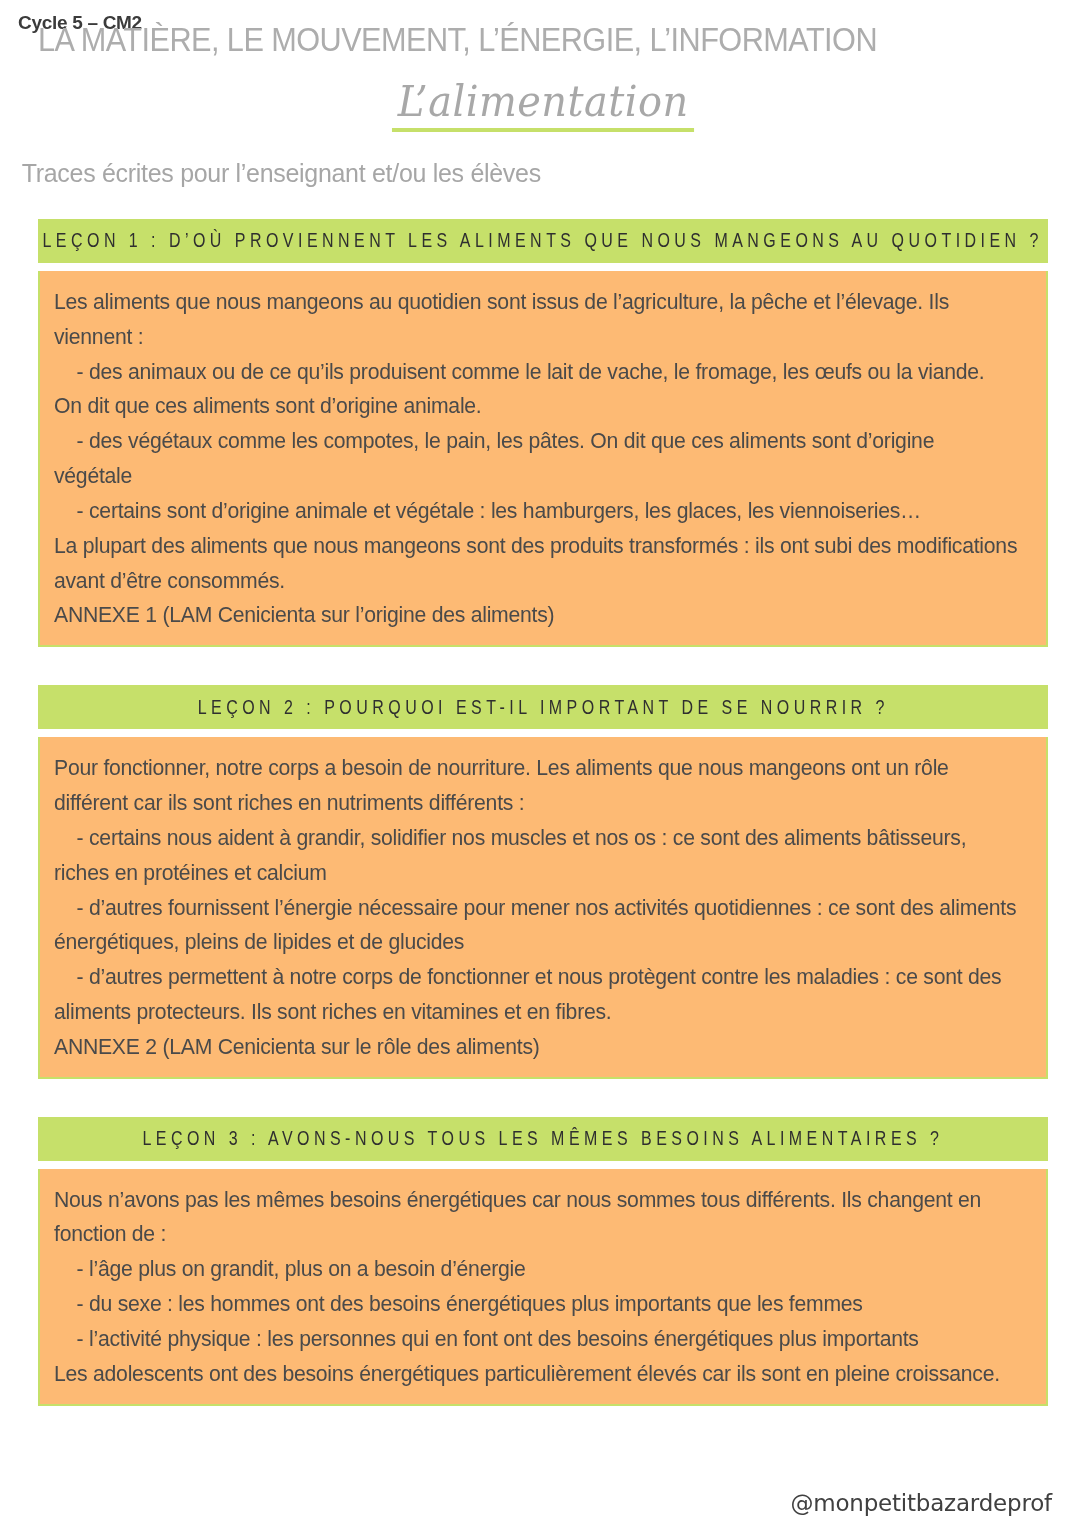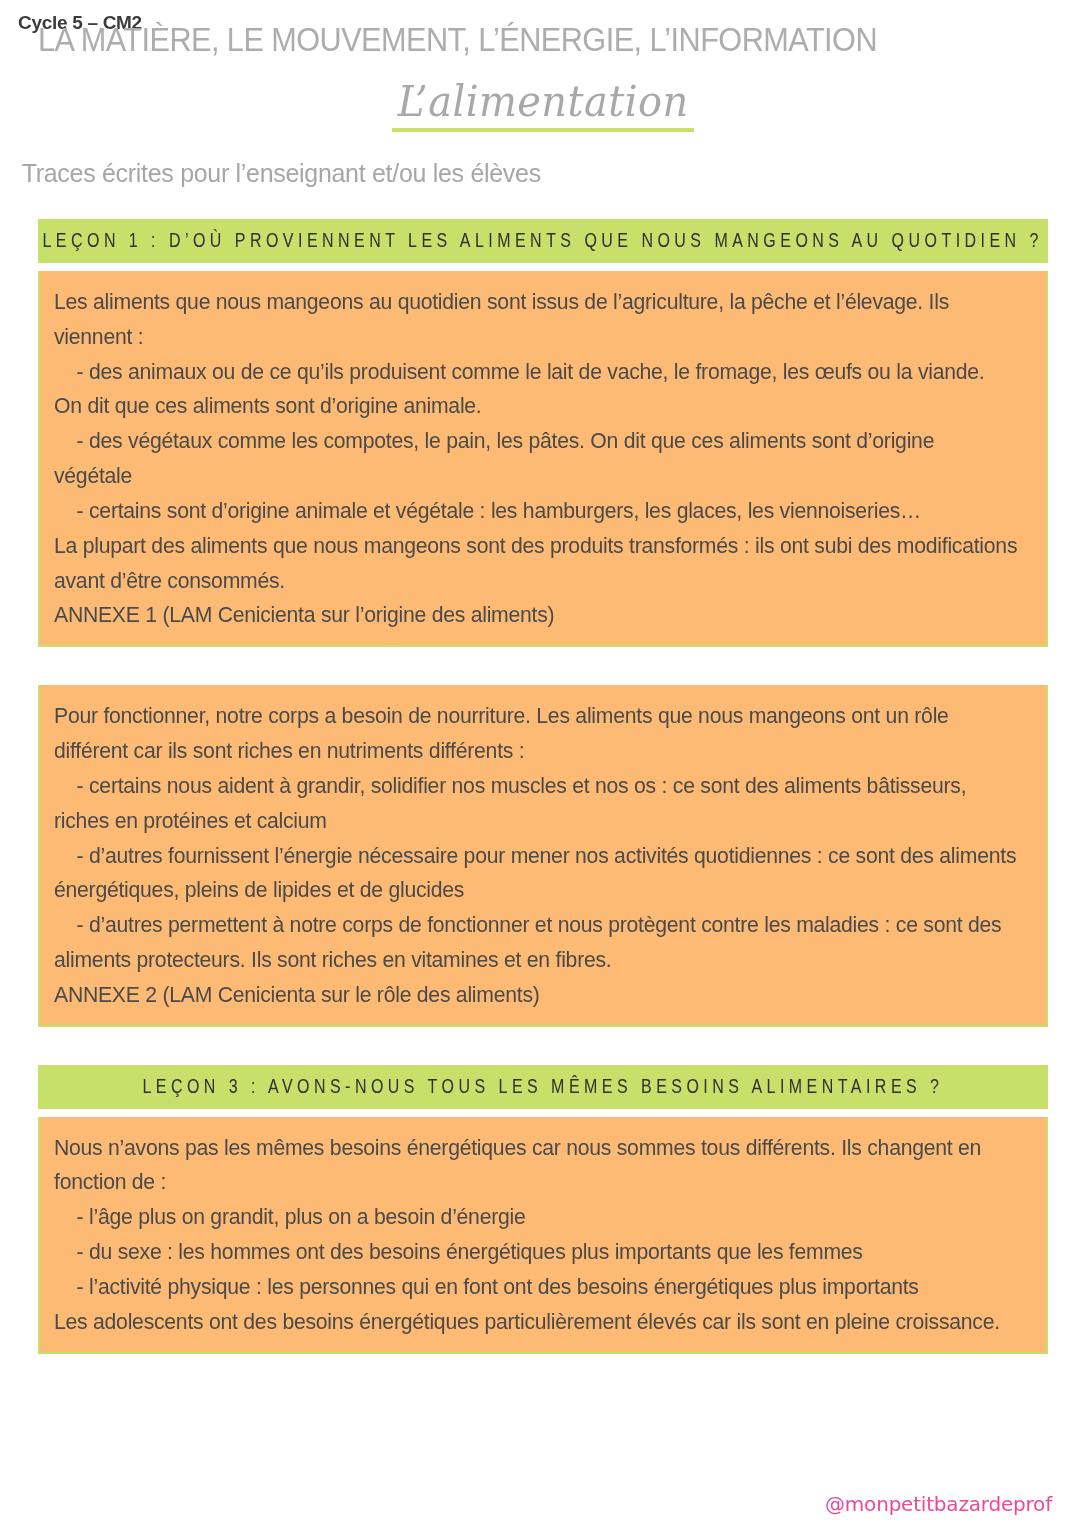--- a/index.html
+++ b/index.html
@@ -128,22 +128,22 @@
     transform-origin: left;
     white-space: pre-wrap;
   }
 
   
   .footer {
     position: absolute;
     right: 34px;
     bottom: 20px;
     font-family: "DejaVu Sans", sans-serif;
-    font-size: 20px;
-    color: #ec4899;
+    font-size: 23px;
+    color: #404040;
     letter-spacing: -0.2px;
   }
 </style>
 </head>
 <body>
 
 <div class="page">
 
   <div class="cycle-label">Cycle 5 – CM2</div>
 
@@ -165,20 +165,23 @@
         <div class="lesson-line">Les aliments que nous mangeons au quotidien sont issus de l’agriculture, la pêche et l’élevage. Ils viennent :
     - des animaux ou de ce qu’ils produisent comme le lait de vache, le fromage, les œufs ou la viande. On dit que ces aliments sont d’origine animale.
     - des végétaux comme les compotes, le pain, les pâtes. On dit que ces aliments sont d’origine végétale
     - certains sont d’origine animale et végétale : les hamburgers, les glaces, les viennoiseries…
 La plupart des aliments que nous mangeons sont des produits transformés : ils ont subi des modifications avant d’être consommés.
 ANNEXE 1 (LAM Cenicienta sur l’origine des aliments)</div>
       </div>
     </div>
 
     <div class="lesson">
+      <div class="lesson-header">
+        <div class="lesson-header-text">LEÇON 2 : POURQUOI EST-IL IMPORTANT DE SE NOURRIR ?</div>
+      </div>
       <div class="lesson-body">
         <div class="lesson-line">Pour fonctionner, notre corps a besoin de nourriture. Les aliments que nous mangeons ont un rôle différent car ils sont riches en nutriments différents :
     - certains nous aident à grandir, solidifier nos muscles et nos os : ce sont des aliments bâtisseurs, riches en protéines et calcium
     - d’autres fournissent l’énergie nécessaire pour mener nos activités quotidiennes : ce sont des aliments énergétiques, pleins de lipides et de glucides
     - d’autres permettent à notre corps de fonctionner et nous protègent contre les maladies : ce sont des aliments protecteurs. Ils sont riches en vitamines et en fibres.
 ANNEXE 2 (LAM Cenicienta sur le rôle des aliments)</div>
       </div>
     </div>
 
     <div class="lesson">

